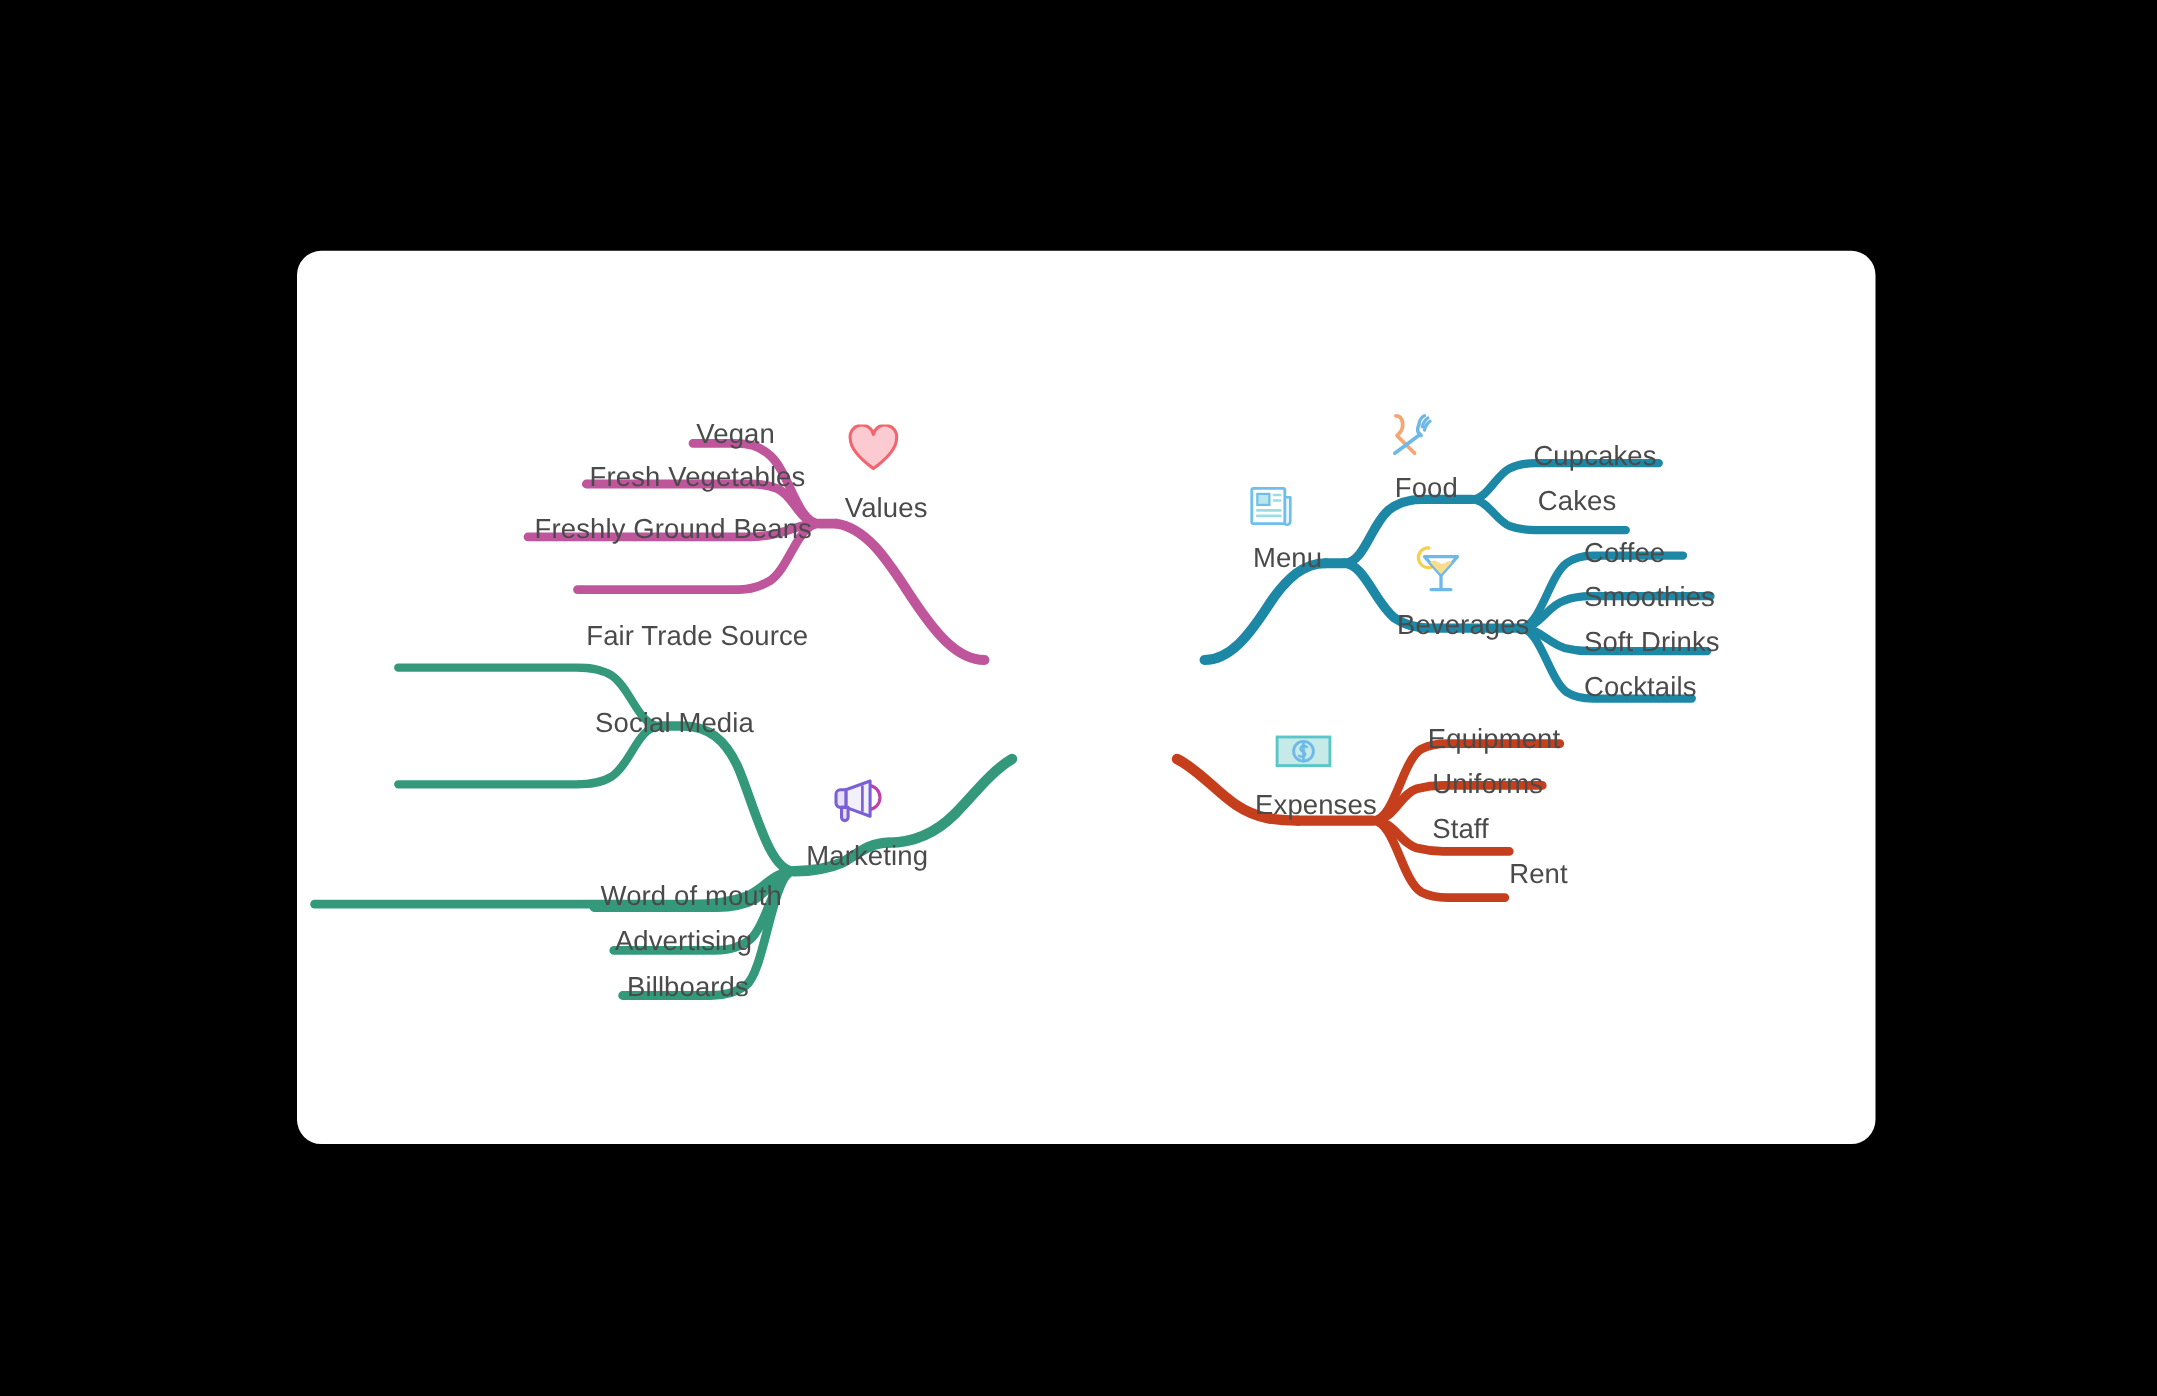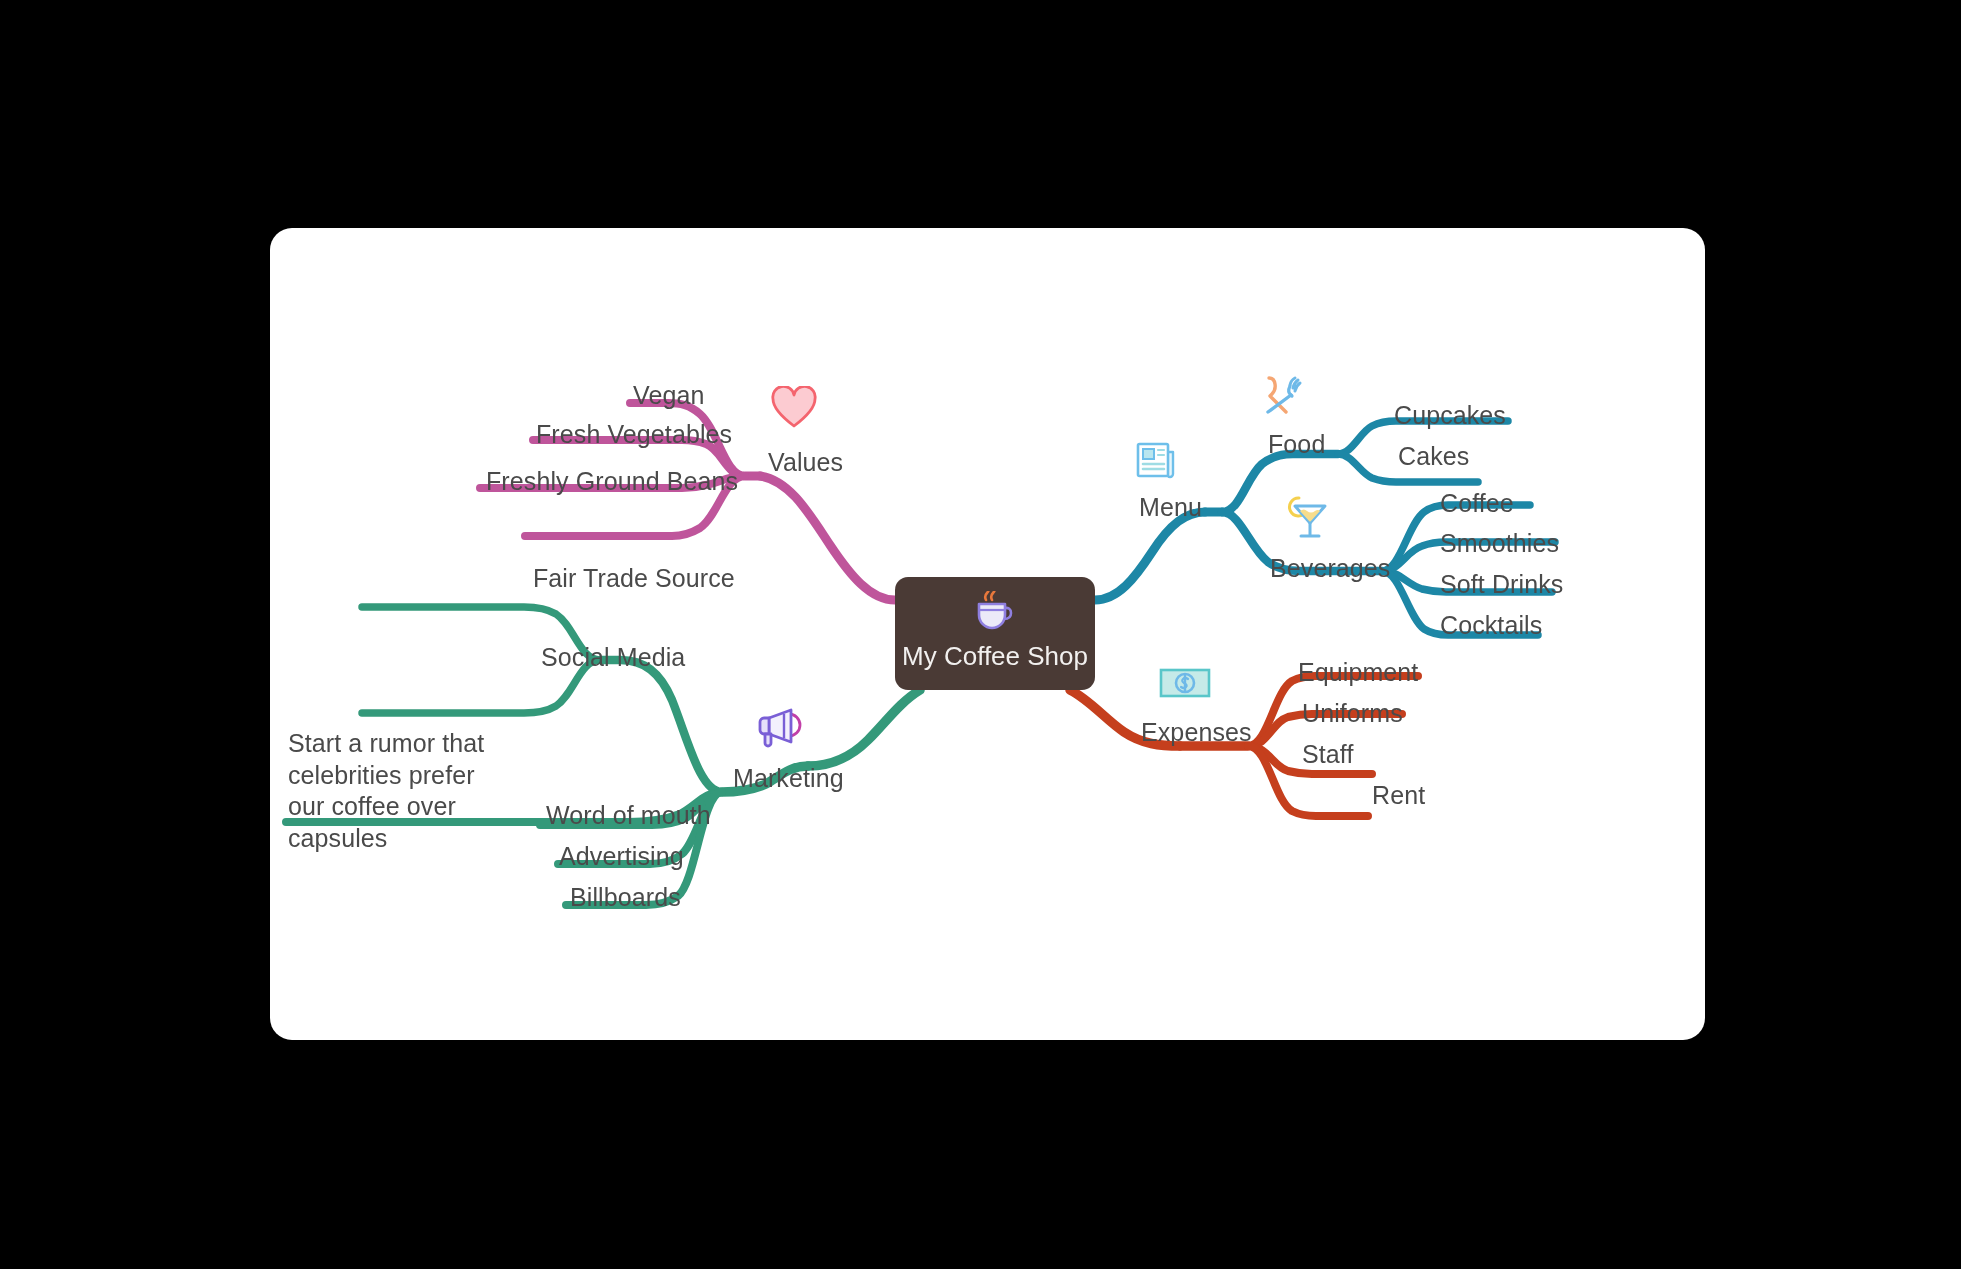--- a/index.html
+++ b/index.html
@@ -141,32 +141,20 @@
 
       <path d="M 722 792 C 704 792 696 808 680 816 C 666 822 652 823 636 823 L 664 823" fill="none" stroke="#34997a" stroke-width="0"></path>
       <path d="M 722 792 C 706 792 700 810 686 818 C 674 824 664 825 652 825 L 540 825" fill="none" stroke="#34997a" stroke-width="8" stroke-linecap="round"></path>
 
       <path d="M 722 792 C 704 792 698 840 682 854 C 672 862 662 864 650 864 L 558 864" fill="none" stroke="#34997a" stroke-width="8" stroke-linecap="round"></path>
 
       <path d="M 722 792 C 702 792 696 882 678 896 C 668 903 658 905 646 905 L 566 905" fill="none" stroke="#34997a" stroke-width="8" stroke-linecap="round"></path>
     </g>
   </svg>
 
-  <div class="root-box">
-    <span class="icon-wrap" style="position:relative;">
-      <svg width="44" height="40" viewBox="0 0 44 40">
-        <path d="M13 9 q-2 -4 1 -7 q3 -3 1 -7" fill="none" stroke="#e8783c" stroke-width="2.6" stroke-linecap="round"></path>
-        <path d="M19 9 q-2 -4 1 -7 q3 -3 1 -7" fill="none" stroke="#e8783c" stroke-width="2.6" stroke-linecap="round"></path>
-        <path d="M31 17 q7 -1 7 5 q0 6 -7 6" fill="none" stroke="#8f7fe0" stroke-width="2.6"></path>
-        <path d="M6 13 h26 v11 a13 13 0 0 1 -26 0 z" fill="#eceaf8" stroke="#8f7fe0" stroke-width="2.6" stroke-linejoin="round"></path>
-        <path d="M6 19 h26" fill="none" stroke="#8f7fe0" stroke-width="2.2"></path>
-      </svg>
-    </span>
-    <span class="root-title">My Coffee Shop</span>
-  </div>
 
   <span class="icon-wrap" style="left:770px; top:386px;">
     <svg width="48" height="44" viewBox="0 0 48 44">
       <path d="M24 40 C 8 28 3 20 3 13 A 10 10 0 0 1 24 9 A 10 10 0 0 1 45 13 C 45 20 40 28 24 40 Z" fill="#fccbd1" stroke="#f4646e" stroke-width="2.8" stroke-linejoin="round"></path>
     </svg>
   </span>
 
   <span class="icon-wrap" style="left:1133px; top:438px;">
     <svg width="46" height="46" viewBox="0 0 46 46">
       <path d="M34 14 h6 v22 a3 3 0 0 1 -6 0 z" fill="#e8f6fb" stroke="#6ebfea" stroke-width="2.4" stroke-linejoin="round"></path>
@@ -234,21 +222,17 @@
   <div class="node-label" style="left:1440px; top:610px;">Cocktails</div>
 
   <div class="node-label" style="left:1141px; top:717px;">Expenses</div>
   <div class="node-label" style="left:1298px; top:657px;">Equipment</div>
   <div class="node-label" style="left:1302px; top:698px;">Uniforms</div>
   <div class="node-label" style="left:1302px; top:739px;">Staff</div>
   <div class="node-label" style="left:1372px; top:780px;">Rent</div>
 
   <div class="node-label" style="left:733px; top:763px;">Marketing</div>
   <div class="node-label" style="left:541px; top:642px;">Social Media</div>
-  <div class="node-label multi" style="left:288px; top:728px;">Start a rumor that
-celebrities prefer
-our coffee over
-capsules</div>
   <div class="node-label" style="left:546px; top:800px;">Word of mouth</div>
   <div class="node-label" style="left:559px; top:841px;">Advertising</div>
   <div class="node-label" style="left:570px; top:882px;">Billboards</div>
 
 </div>
 
 </body></html>

